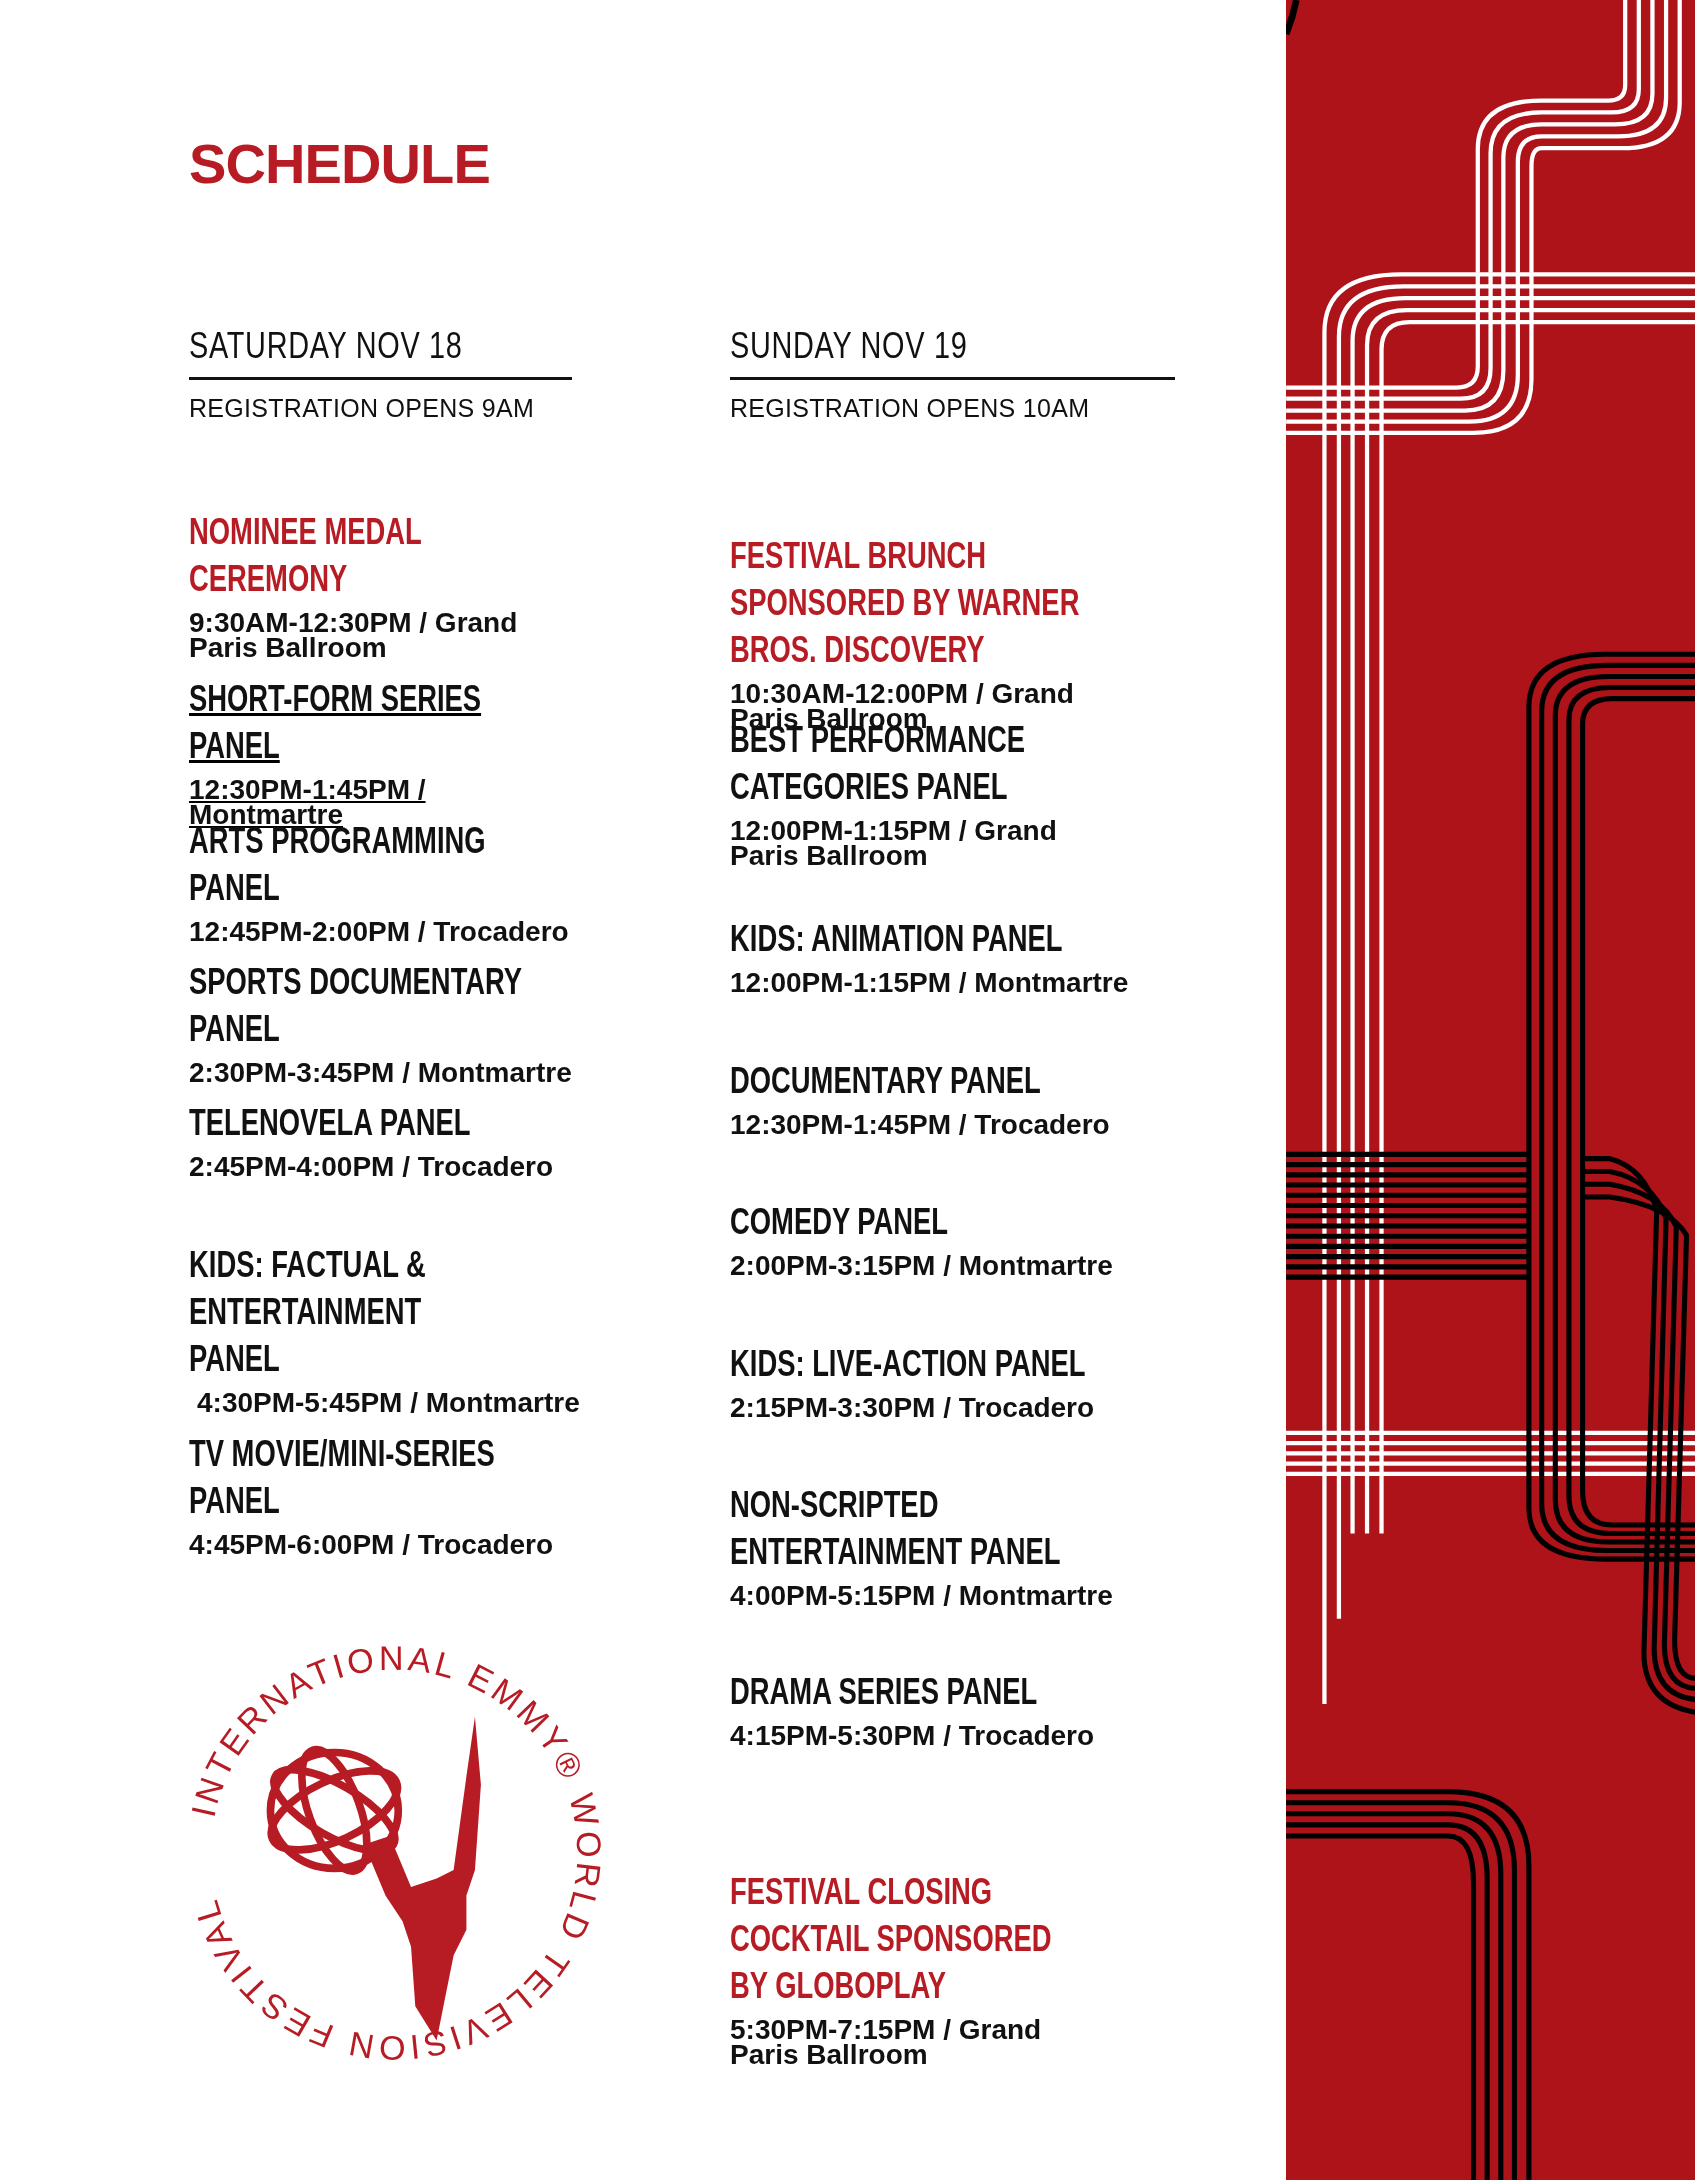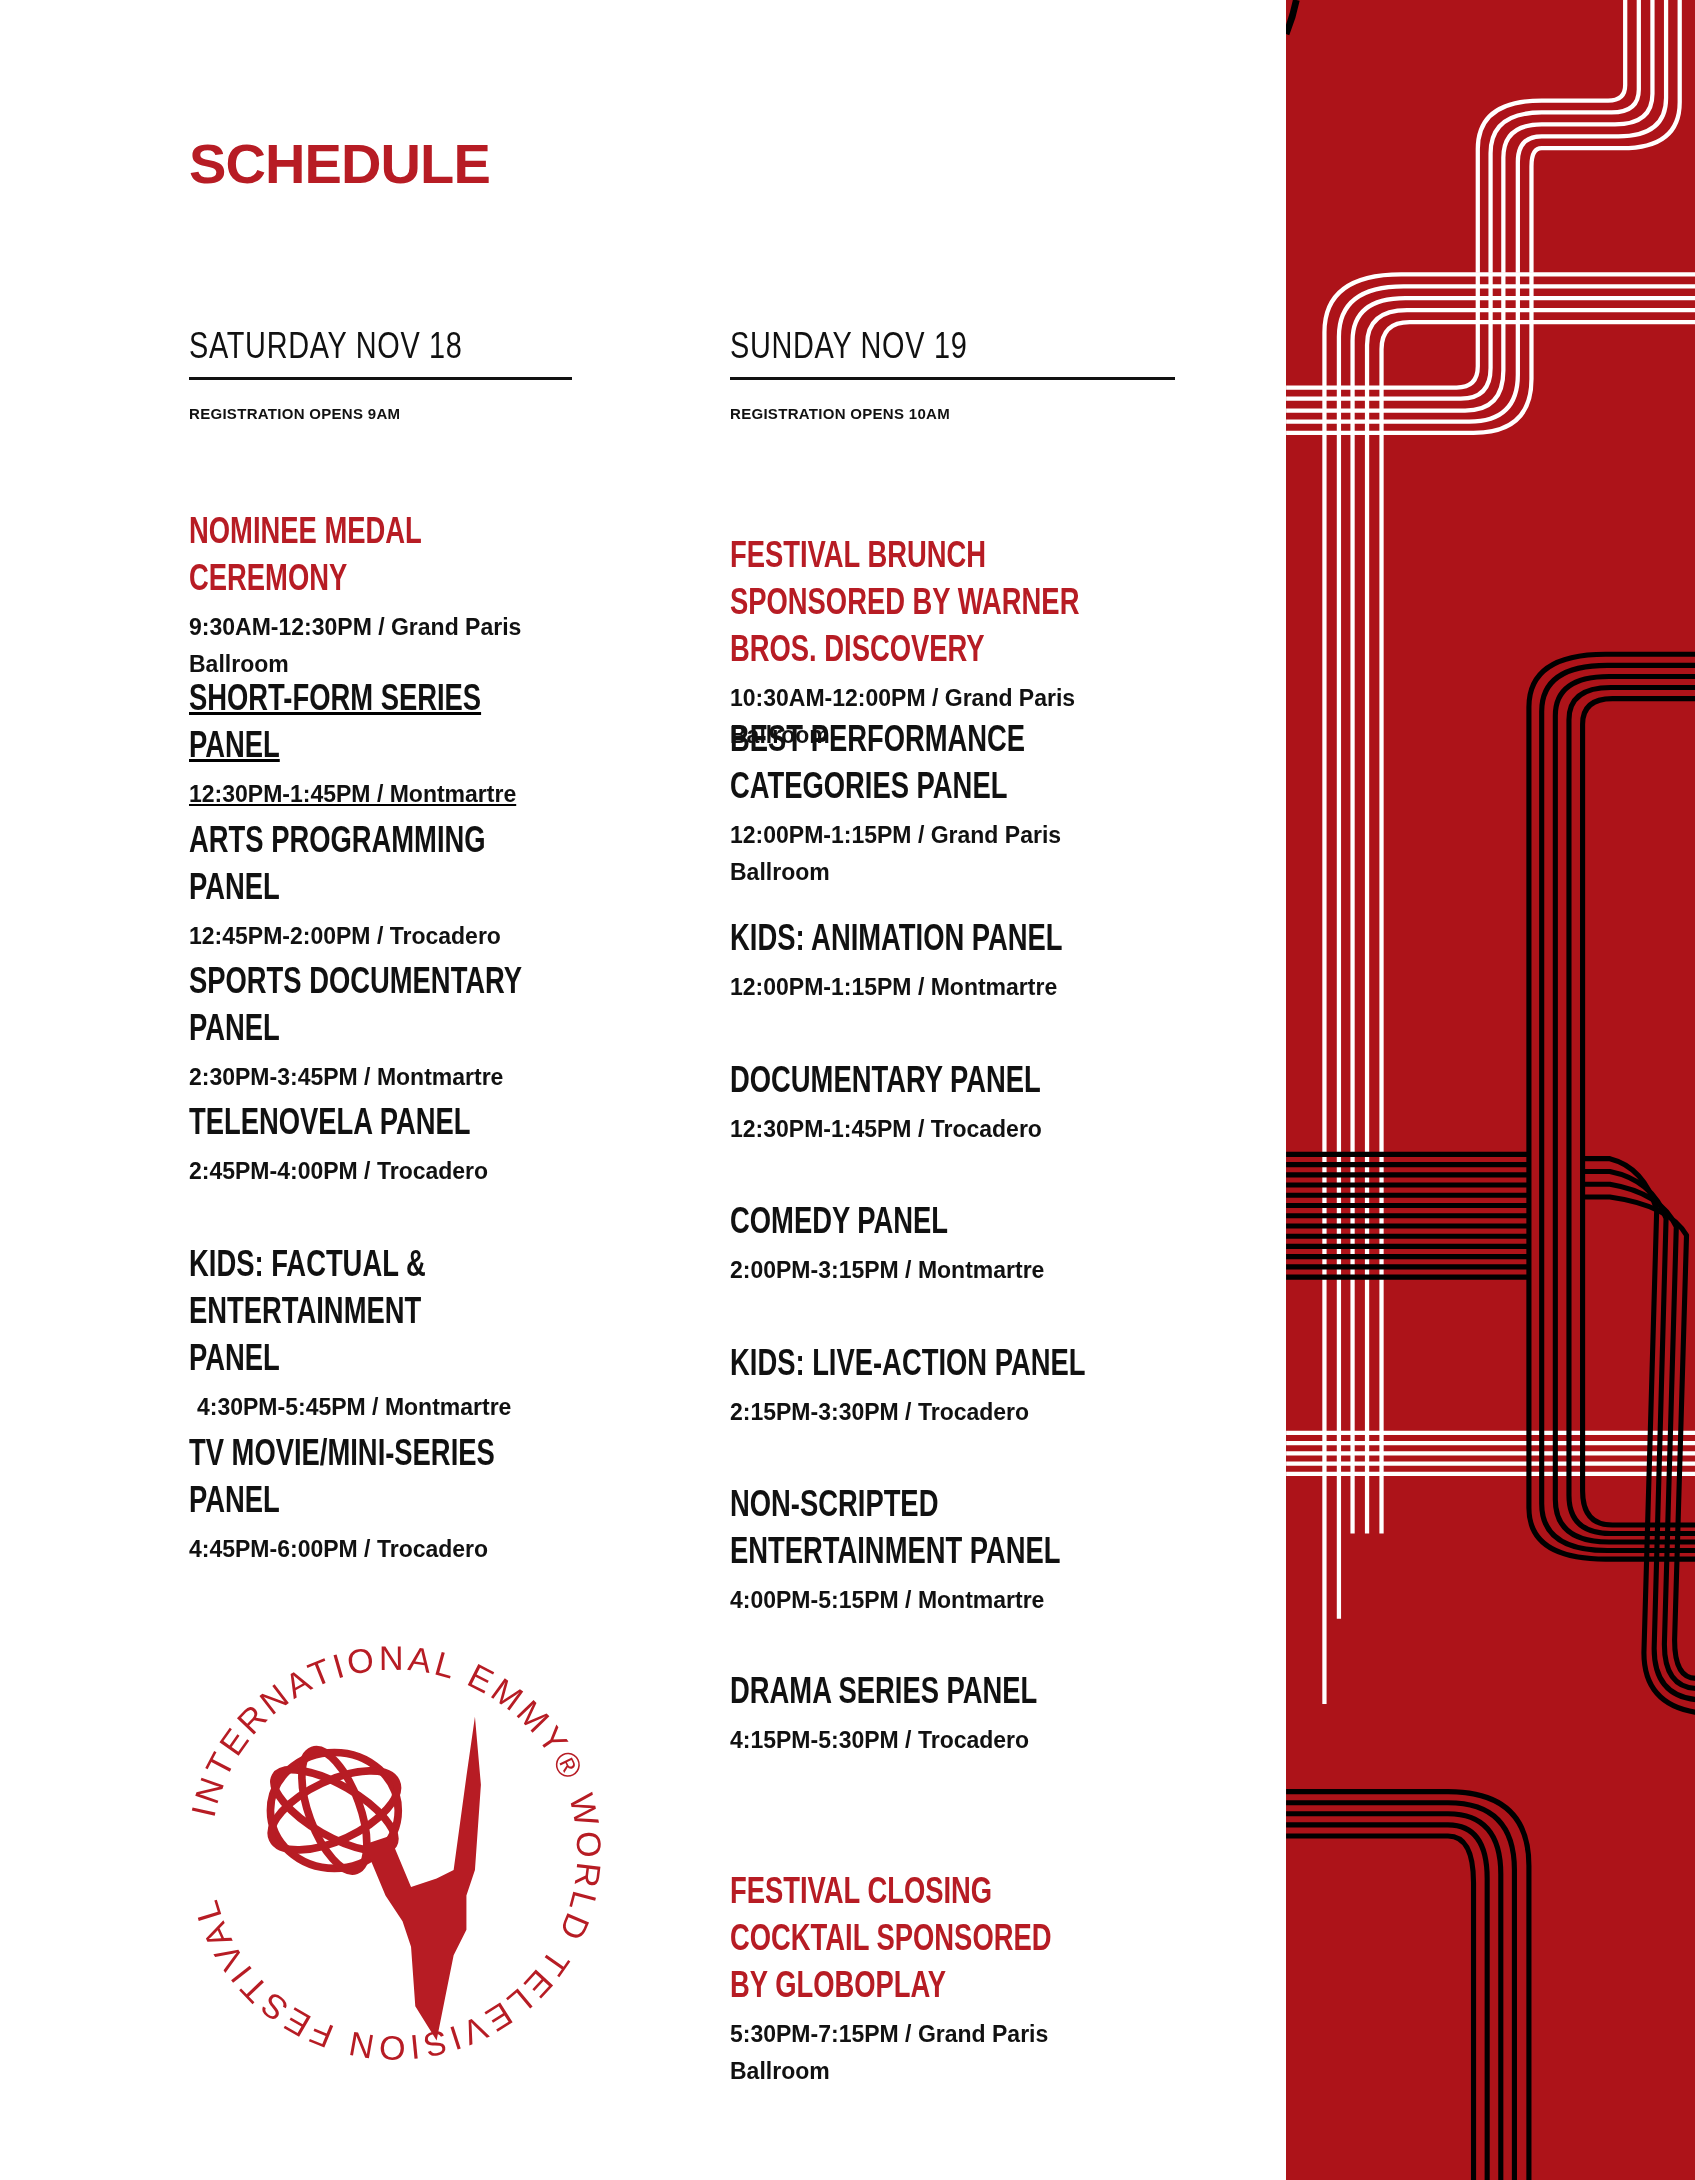--- a/index.html
+++ b/index.html
@@ -5,25 +5,25 @@
   html, body { margin:0; padding:0; }
   body { width:1696px; height:2181px; position:relative; background:#ffffff; overflow:hidden; font-family:"Liberation Sans", sans-serif; }
   .page-title { position:absolute; left:189px; top:136px; font-family:"Liberation Sans", sans-serif; font-weight:bold; font-size:56px; letter-spacing:-0.9px; color:#b71c24; margin:0; line-height:1; }
   .col { position:absolute; top:324px; }
   .col.left { left:189px; width:383px; }
   .col.right { left:730px; width:445px; }
   .day-heading { font-family:"Liberation Sans Narrow","Liberation Sans", sans-serif; font-size:37px; color:#111; transform:scaleX(0.78); transform-origin:left; white-space:nowrap; height:44px; line-height:44px; letter-spacing:0.9px; }
   .day-rule { height:3.4px; background:#111; margin-top:8.5px; }
   .col.left .day-rule { width:383px; }
   .col.right .day-rule { width:445px; }
-  .registration { font-weight:bold; font-size:15px; color:#111; margin-top:25px; letter-spacing:0.3px; }
+  .registration { font-weight:normal; font-size:25px; color:#111; margin-top:14px; letter-spacing:0.3px; }
   .event { position:absolute; left:0; width:100%; }
   .event-title { font-family:"Liberation Sans", sans-serif; font-size:37px; line-height:47px; color:#111; transform:scaleX(0.74); transform-origin:left; width:135%; margin:0; }
   .event-title.highlight { color:#b71c24; }
-  .event-meta { font-weight:bold; font-size:23px; line-height:37px; color:#111; margin-top:8.5px; }
+  .event-meta { font-weight:bold; font-size:28px; line-height:25px; color:#111; margin-top:8.5px; }
   .panel { position:absolute; left:1286px; top:0; width:410px; height:2181px; background:#ad1319; overflow:hidden; }
   .panel svg { position:absolute; left:0; top:0; }
   .logo { position:absolute; left:181px; top:1640px; width:426px; height:426px; }
 </style>
 </head>
 <body>
 
 <h1 class="page-title">SCHEDULE</h1>
 
 <section class="col left">

